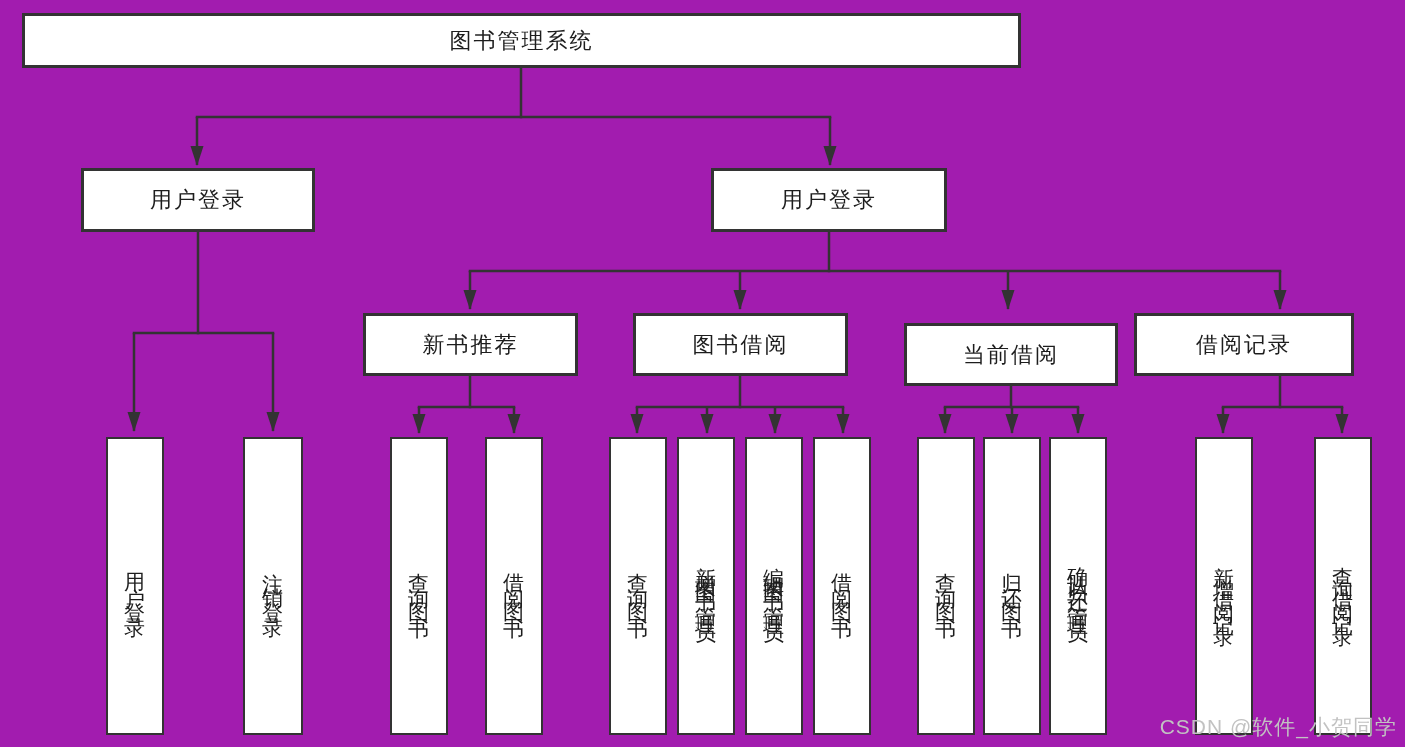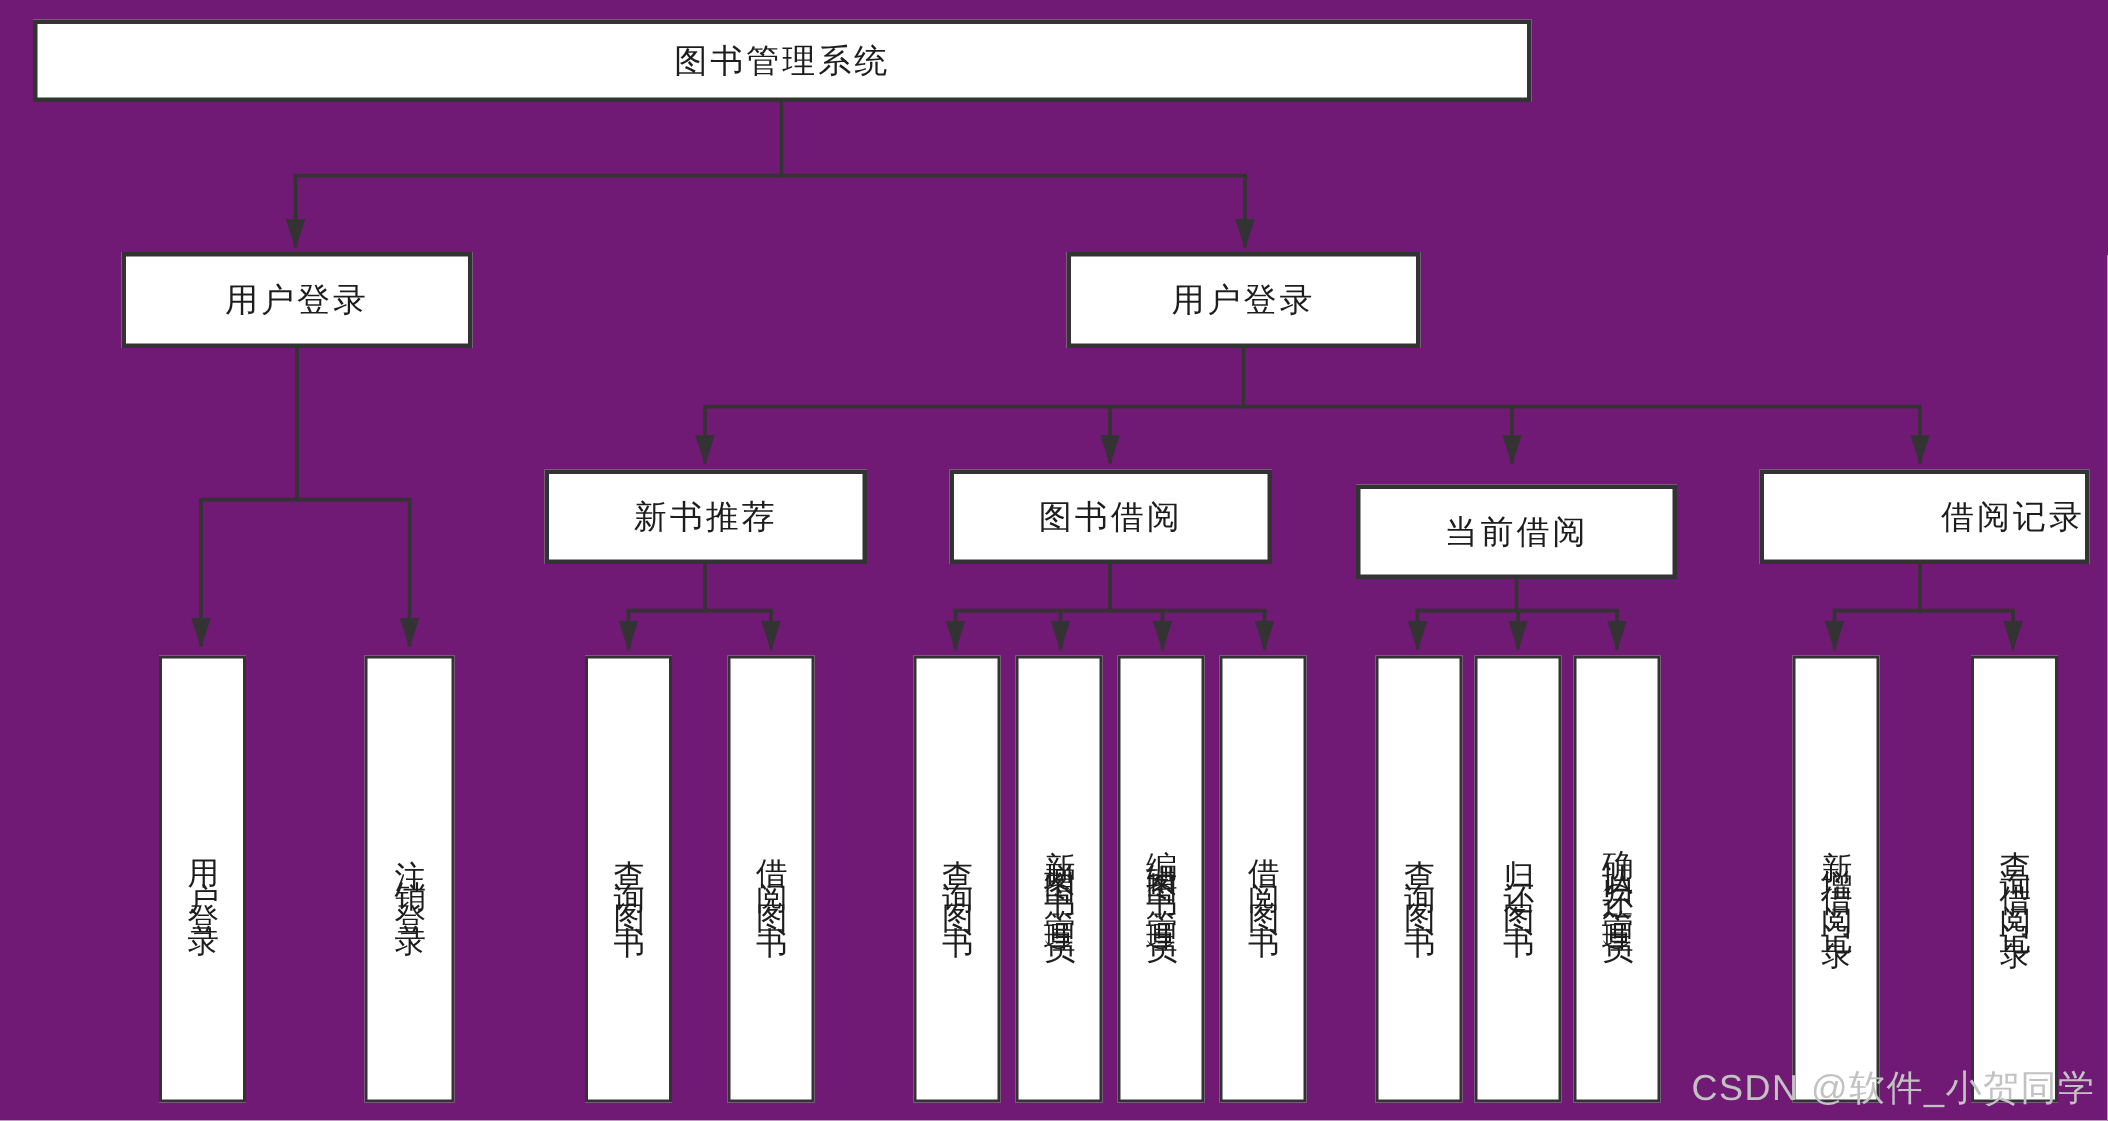--- a/index.html
+++ b/index.html
@@ -1,36 +1,36 @@
 <!DOCTYPE html>
 <html><head>
 <meta charset="utf-8">
 <style>
   html,body { margin:0; padding:0; background:#ffffff; }
   .stage {
-    position:relative; width:1405px; height:747px; background:#701a75;
+    position:relative; width:1405px; height:747px; background:#a21caf;
     font-family:"Liberation Sans","DejaVu Sans",sans-serif;
     overflow:hidden;
   }
   svg.connectors { position:absolute; left:0; top:0; z-index:1; }
   .node {
     position:absolute; box-sizing:border-box; background:#ffffff;
     border:3px solid #333333; color:#1d1d1d;
     display:flex; align-items:center; justify-content:center;
     z-index:2;
   }
   .hnode { font-size:22px; letter-spacing:2px; white-space:nowrap; }
   .vnode { border-width:2.5px; }
   .vtext {
     writing-mode:vertical-rl; text-orientation:mixed;
     font-size:21px; line-height:1;
   }
   .watermark {
     position:absolute; right:8px; bottom:6px; z-index:5;
-    font-size:24px; color:#c2c2c2; letter-spacing:1px; white-space:nowrap;
+    font-size:21px; color:#c2c2c2; letter-spacing:1px; white-space:nowrap;
   }
 </style>
 </head>
 <body>
 
 <div class="stage">
 
   <svg class="connectors" width="1405" height="747" viewBox="0 0 1405 747">
     <defs>
       <marker id="ah" markerUnits="userSpaceOnUse" markerWidth="21" markerHeight="14" refX="19" refY="6.5" orient="auto">
@@ -99,21 +99,21 @@
 
   <div class="node hnode" style="left:363px; top:313px; width:215px; height:63px;">
     <span>新书推荐</span>
   </div>
   <div class="node hnode" style="left:633px; top:313px; width:215px; height:63px;">
     <span>图书借阅</span>
   </div>
   <div class="node hnode" style="left:904px; top:313px; width:214px; height:63px;margin-top:10px;">
     <span>当前借阅</span>
   </div>
-  <div class="node hnode" style="left:1173px; top:313px; width:220px; height:63px;justify-content:flex-end;">
+  <div class="node hnode" style="left:1134px; top:313px; width:220px; height:63px;">
     <span>借阅记录</span>
   </div>
 
   <div class="node vnode" style="left:106px; top:437px; width:58px; height:298px;">
     <span class="vtext" style="letter-spacing: 15px;">用户登录</span>
   </div>
   <div class="node vnode" style="left:243px; top:437px; width:60px; height:298px;">
     <span class="vtext" style="letter-spacing: 15px;">注销登录</span>
   </div>
 

